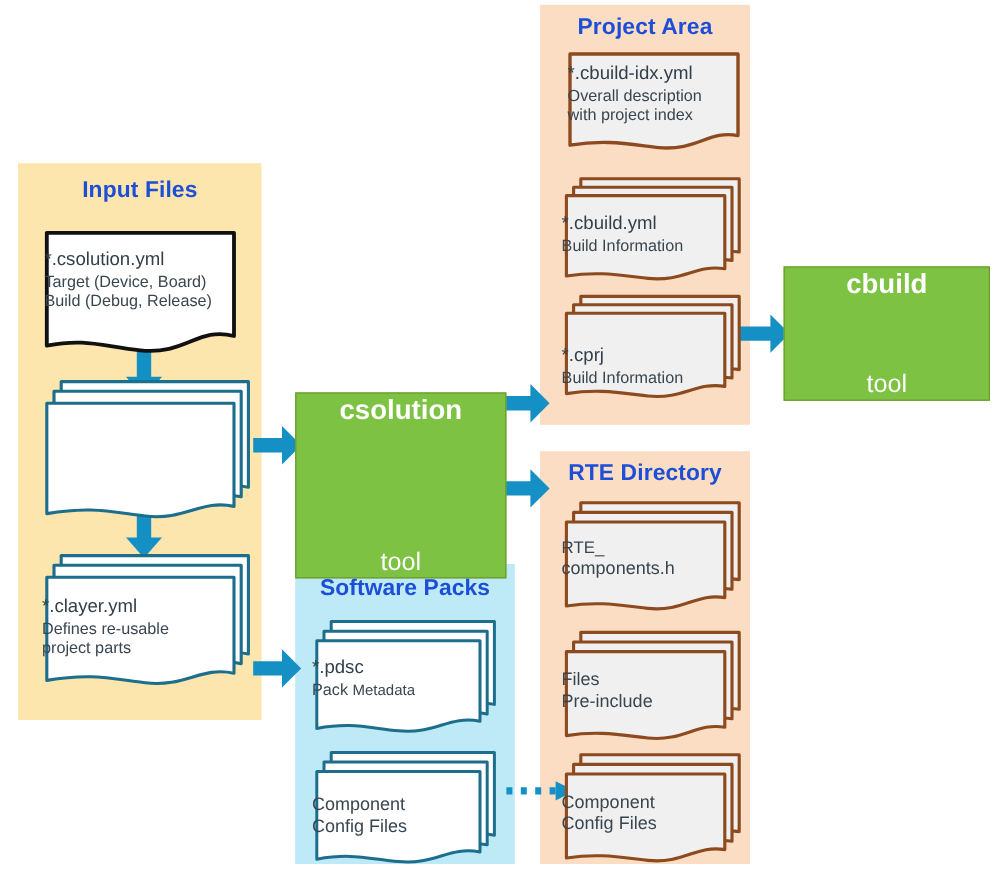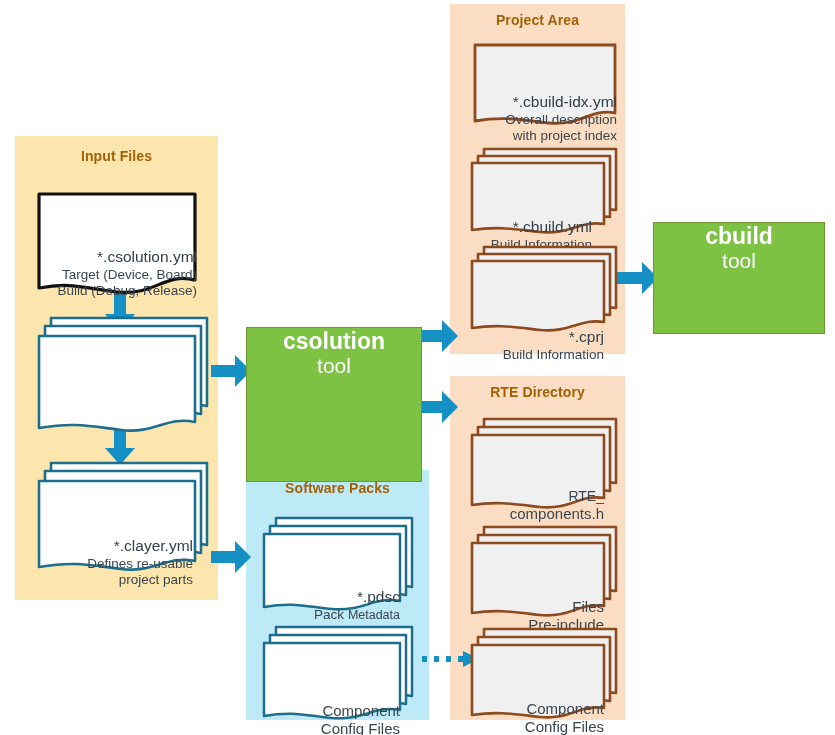--- a/index.html
+++ b/index.html
@@ -12,57 +12,56 @@
     position:relative;
   }
   #stage{position:absolute;left:0;top:0;width:835px;height:735px;}
 
   
   .panel{position:absolute;}
   .panel .panel-title{
     position:absolute;left:0;right:0;top:0;
     text-align:center;
     font-weight:bold;
-    font-size:14px;
-    color:#a16207;
+    font-size:19px;
+    color:#1d4ed8;
     letter-spacing:.1px;
   }
   #panel-input   {left:15px;  top:136px; width:203px; height:464px; background:#FCE6AD;}
   #panel-packs   {left:246px; top:470px; width:183px; height:250px; background:#BEE9F7;}
   #panel-project {left:450px; top:4px;   width:175px; height:350px; background:#FBDDC3;}
   #panel-rte     {left:450px; top:376px; width:175px; height:344px; background:#FBDDC3;}
   #panel-input   .panel-title{top:12px;}
   #panel-packs   .panel-title{top:10px;}
   #panel-project .panel-title{top:8px;}
   #panel-rte     .panel-title{top:8px;}
 
   
   .toolbox{
     position:absolute;
     background:#7DC242;
     border:1px solid #6a9a2f;
     display:flex;flex-direction:column;
-    align-items:center;justify-content:flex-start;
+    align-items:center;justify-content:space-between;
     color:#ffffff;
     box-sizing:border-box;
   }
   .toolbox .t1{font-size:23px;font-weight:bold;line-height:1.15;}
   .toolbox .t2{font-size:21px;font-weight:normal;line-height:1.15;}
   #tool-csolution{left:246px;top:327px;width:176px;height:155px;}
   #tool-cbuild   {left:653px;top:222px;width:172px;height:112px;}
 
   
   .doc{position:absolute;}
   .doc svg{position:absolute;left:0;top:0;overflow:visible;}
   .doc .doc-text{
     position:absolute;left:0;right:0;
-    text-align:right;
+    text-align:left;
     line-height:1.22;
     pointer-events:none;
-    margin-top:40px;
   }
   .doc .ln-title{font-size:15.5px;color:#33404a;display:block;}
   .doc .ln-sub{font-size:13.5px;color:#3a464f;display:block;}
   .doc .ln-sub-sm{font-size:12.5px;color:#3a464f;}
 
   
   .conn{position:absolute;}
   .conn svg{display:block;overflow:visible;}
 </style>
 </head>

